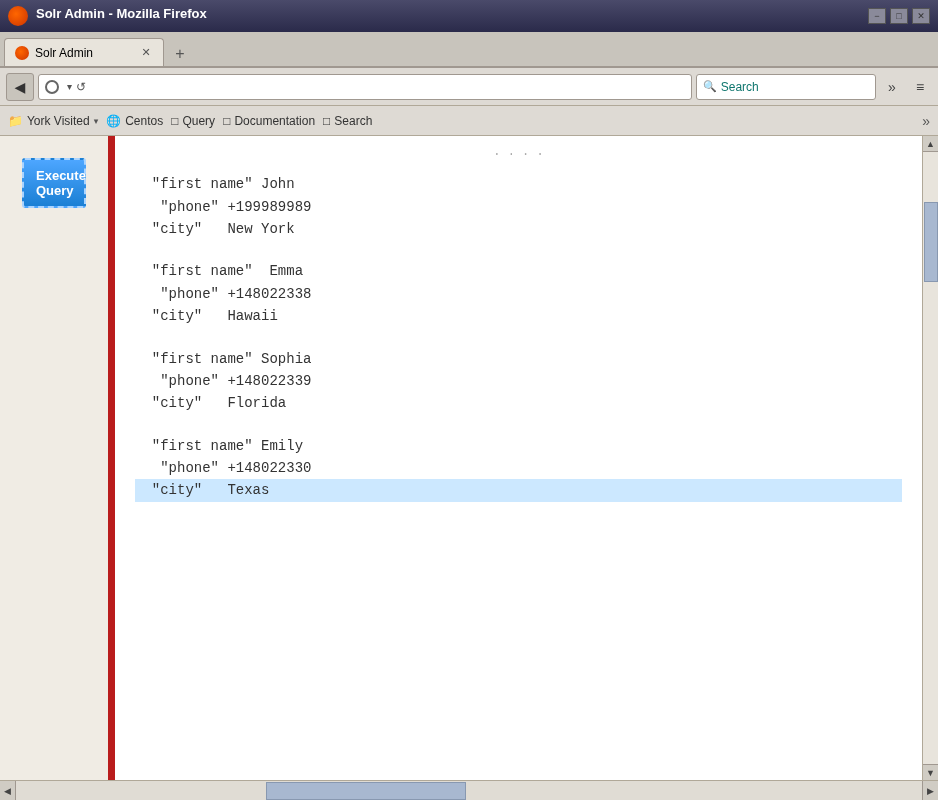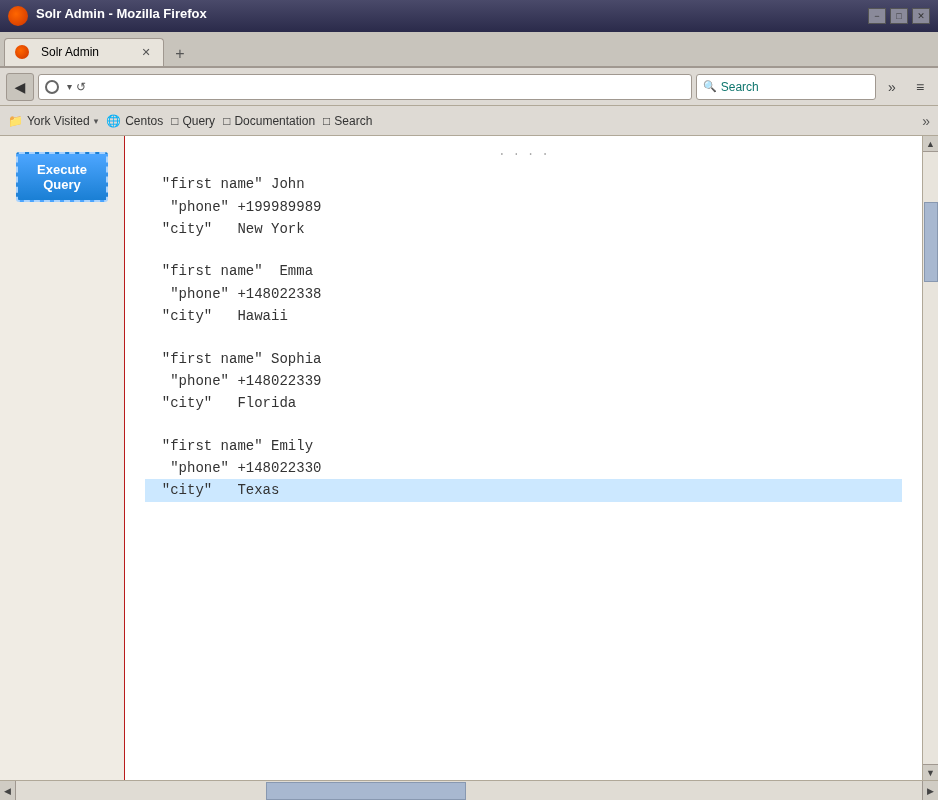--- a/index.html
+++ b/index.html
@@ -66,21 +66,22 @@
       background: #c8c4bc;
       height: 36px;
       display: flex;
       align-items: flex-end;
       padding: 0 4px;
       border-bottom: 2px solid #a09890;
     }
 
     .tab {
       display: flex;
-      gap: 12px;
+      align-items: center;
+      gap: 6px;
       padding: 6px 10px;
       background: #e8e4dc;
       border: 1px solid #a09890;
       border-bottom: none;
       border-radius: 4px 4px 0 0;
       font-size: 12px;
       height: 28px;
       min-width: 160px;
       cursor: pointer;
     }
@@ -249,24 +250,24 @@
 
     
     .main-area {
       display: flex;
       background: #f0ece4;
       height: calc(800px - 32px - 36px - 38px - 30px - 20px);
     }
 
     
     .sidebar {
-      width: 125px;
+      width: 115px;
       background: #f0ece4;
-      border-right: 1px solid #b91c1c;
-      padding: 16px;
+      border-right: 7px solid #b91c1c;
+      padding: 22px;
       flex-shrink: 0;
     }
 
     .execute-query-btn {
       background: linear-gradient(to bottom, #4da6ff, #1a7fd4);
       color: white;
       border: 2px dashed #aad4ff;
       padding: 8px 12px;
       font-size: 13px;
       font-weight: bold;

